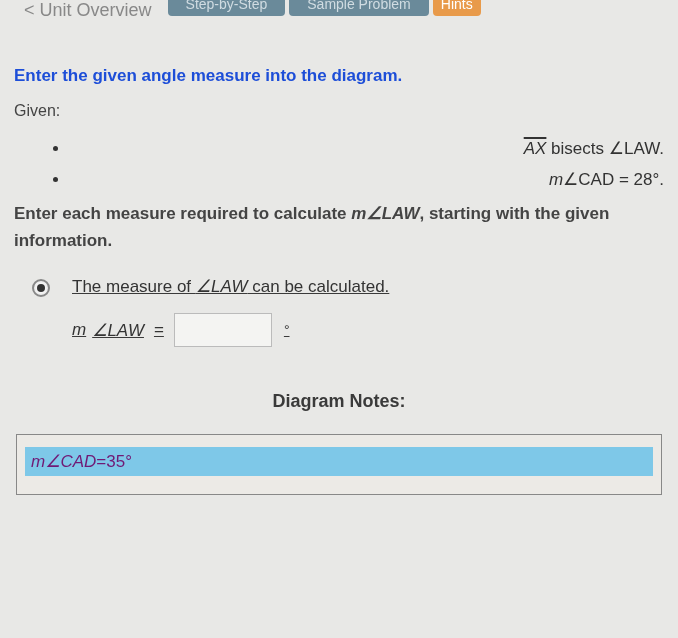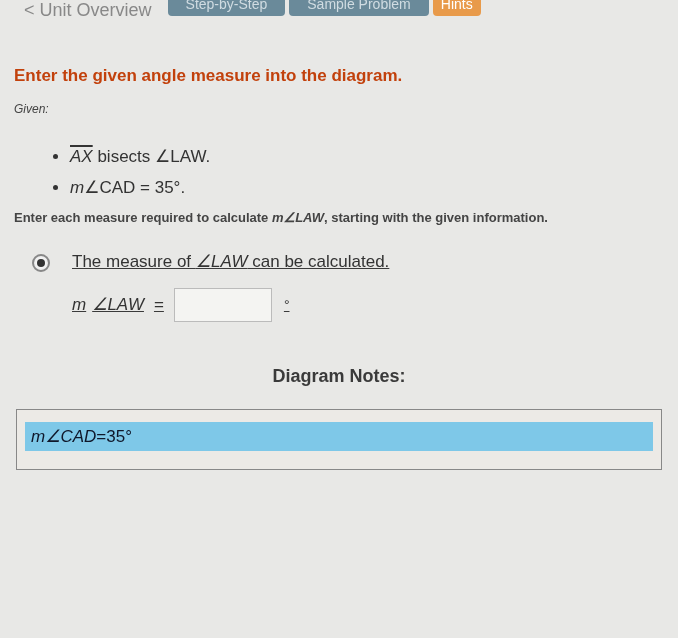--- a/index.html
+++ b/index.html
@@ -39,49 +39,49 @@
       background: #e89a4a;
       color: #fff;
       padding: 0 8px 6px 8px;
     }
     .content {
       padding: 48px 14px 0 14px;
     }
     .instruction {
       font-weight: bold;
       font-size: 17px;
-      color: #c2410c;
+      color: #1d4ed8;
       margin-bottom: 16px;
     }
     .given-label {
-      font-size: 12px;
+      font-size: 16px;
       color: #444;
-      margin-bottom: 30px;
-      font-style: italic;
+      margin-bottom: 18px;
     }
     .given-list {
       list-style: disc;
       padding-left: 56px;
       margin-bottom: 5px;
+      text-align: right;
     }
     .given-list li {
       font-size: 17px;
       color: #333;
       margin-bottom: 10px;
       font-style: italic;
     }
     .given-list li .roman { font-style: normal; }
     .overline {
       text-decoration: overline;
       text-decoration-thickness: 1.5px;
     }
     .angle { font-style: normal; }
     .instruction2 {
       font-weight: bold;
-      font-size: 13px;
+      font-size: 17px;
       color: #444;
       line-height: 1.6;
       margin-bottom: 22px;
     }
     .instruction2 .mi { font-style: italic; font-weight: bold; }
     .radio-group {
       padding-left: 18px;
       text-decoration: underline;
     }
     .radio-row {
@@ -144,21 +144,21 @@
       border: 1px solid #888;
       background: #eceae6;
       padding: 12px 8px 18px 8px;
       margin: 0 2px;
     }
     .note-highlight {
       background: #7ec8e8;
       padding: 4px 6px 4px 6px;
       font-size: 17px;
       font-style: italic;
-      color: #0f172a;
+      color: #701a75;
       display: block;
       width: 100%;
     }
     .note-highlight .eq { font-style: normal; }
   </style>
 </head>
 <body>
 
 <div class="top-nav">
   <span class="nav-link">&lt; Unit Overview</span>
@@ -171,21 +171,21 @@
 
   <div class="instruction">Enter the given angle measure into the diagram.</div>
 
   <div class="given-label">Given:</div>
 
   <ul class="given-list">
     <li>
       <span class="overline">AX</span><span class="roman"> bisects </span><span class="angle">∠LAW</span><span class="roman">.</span>
     </li>
     <li>
-      <span>m</span><span class="angle">∠CAD</span><span class="roman"> = 35°.</span>
+      <span>m</span><span class="angle">∠CAD</span><span class="roman"> = 28°.</span>
     </li>
   </ul>
 
   <div class="instruction2">
     <span>Enter each measure required to calculate </span><span class="mi">m</span><span class="mi">∠LAW</span><span>, starting with the given information.</span>
   </div>
 
   <div class="radio-group">
 
     <div class="radio-row">

